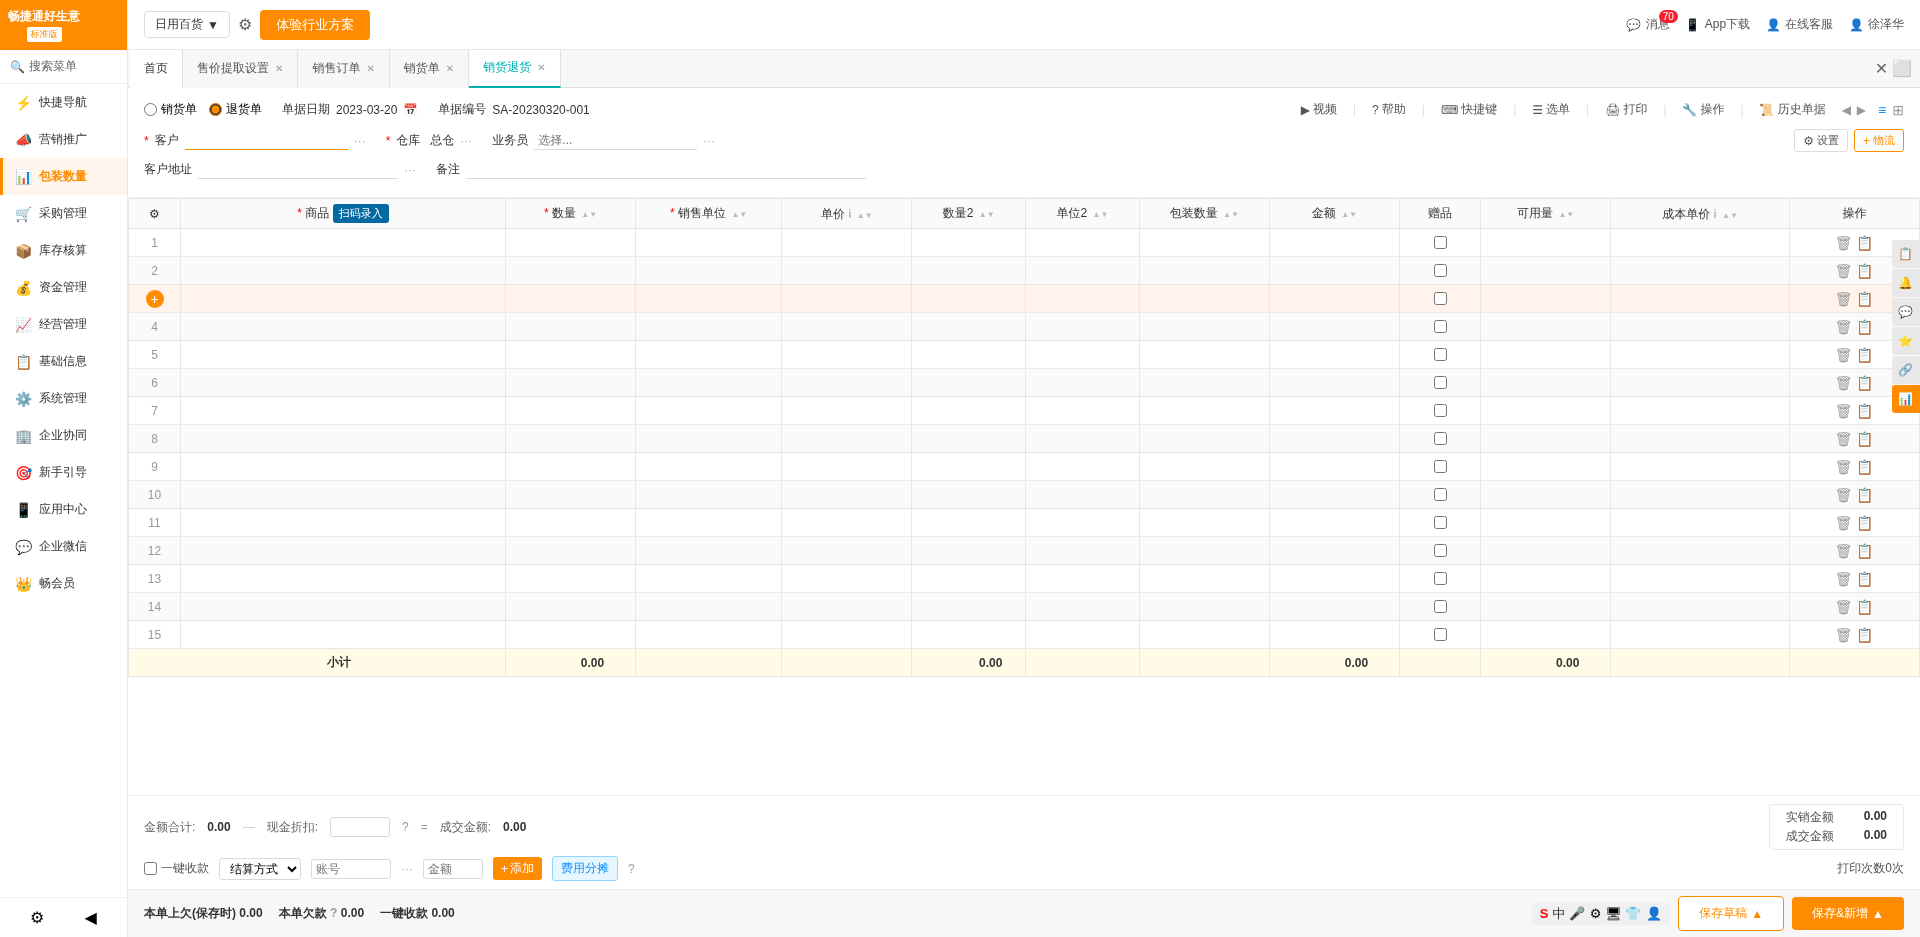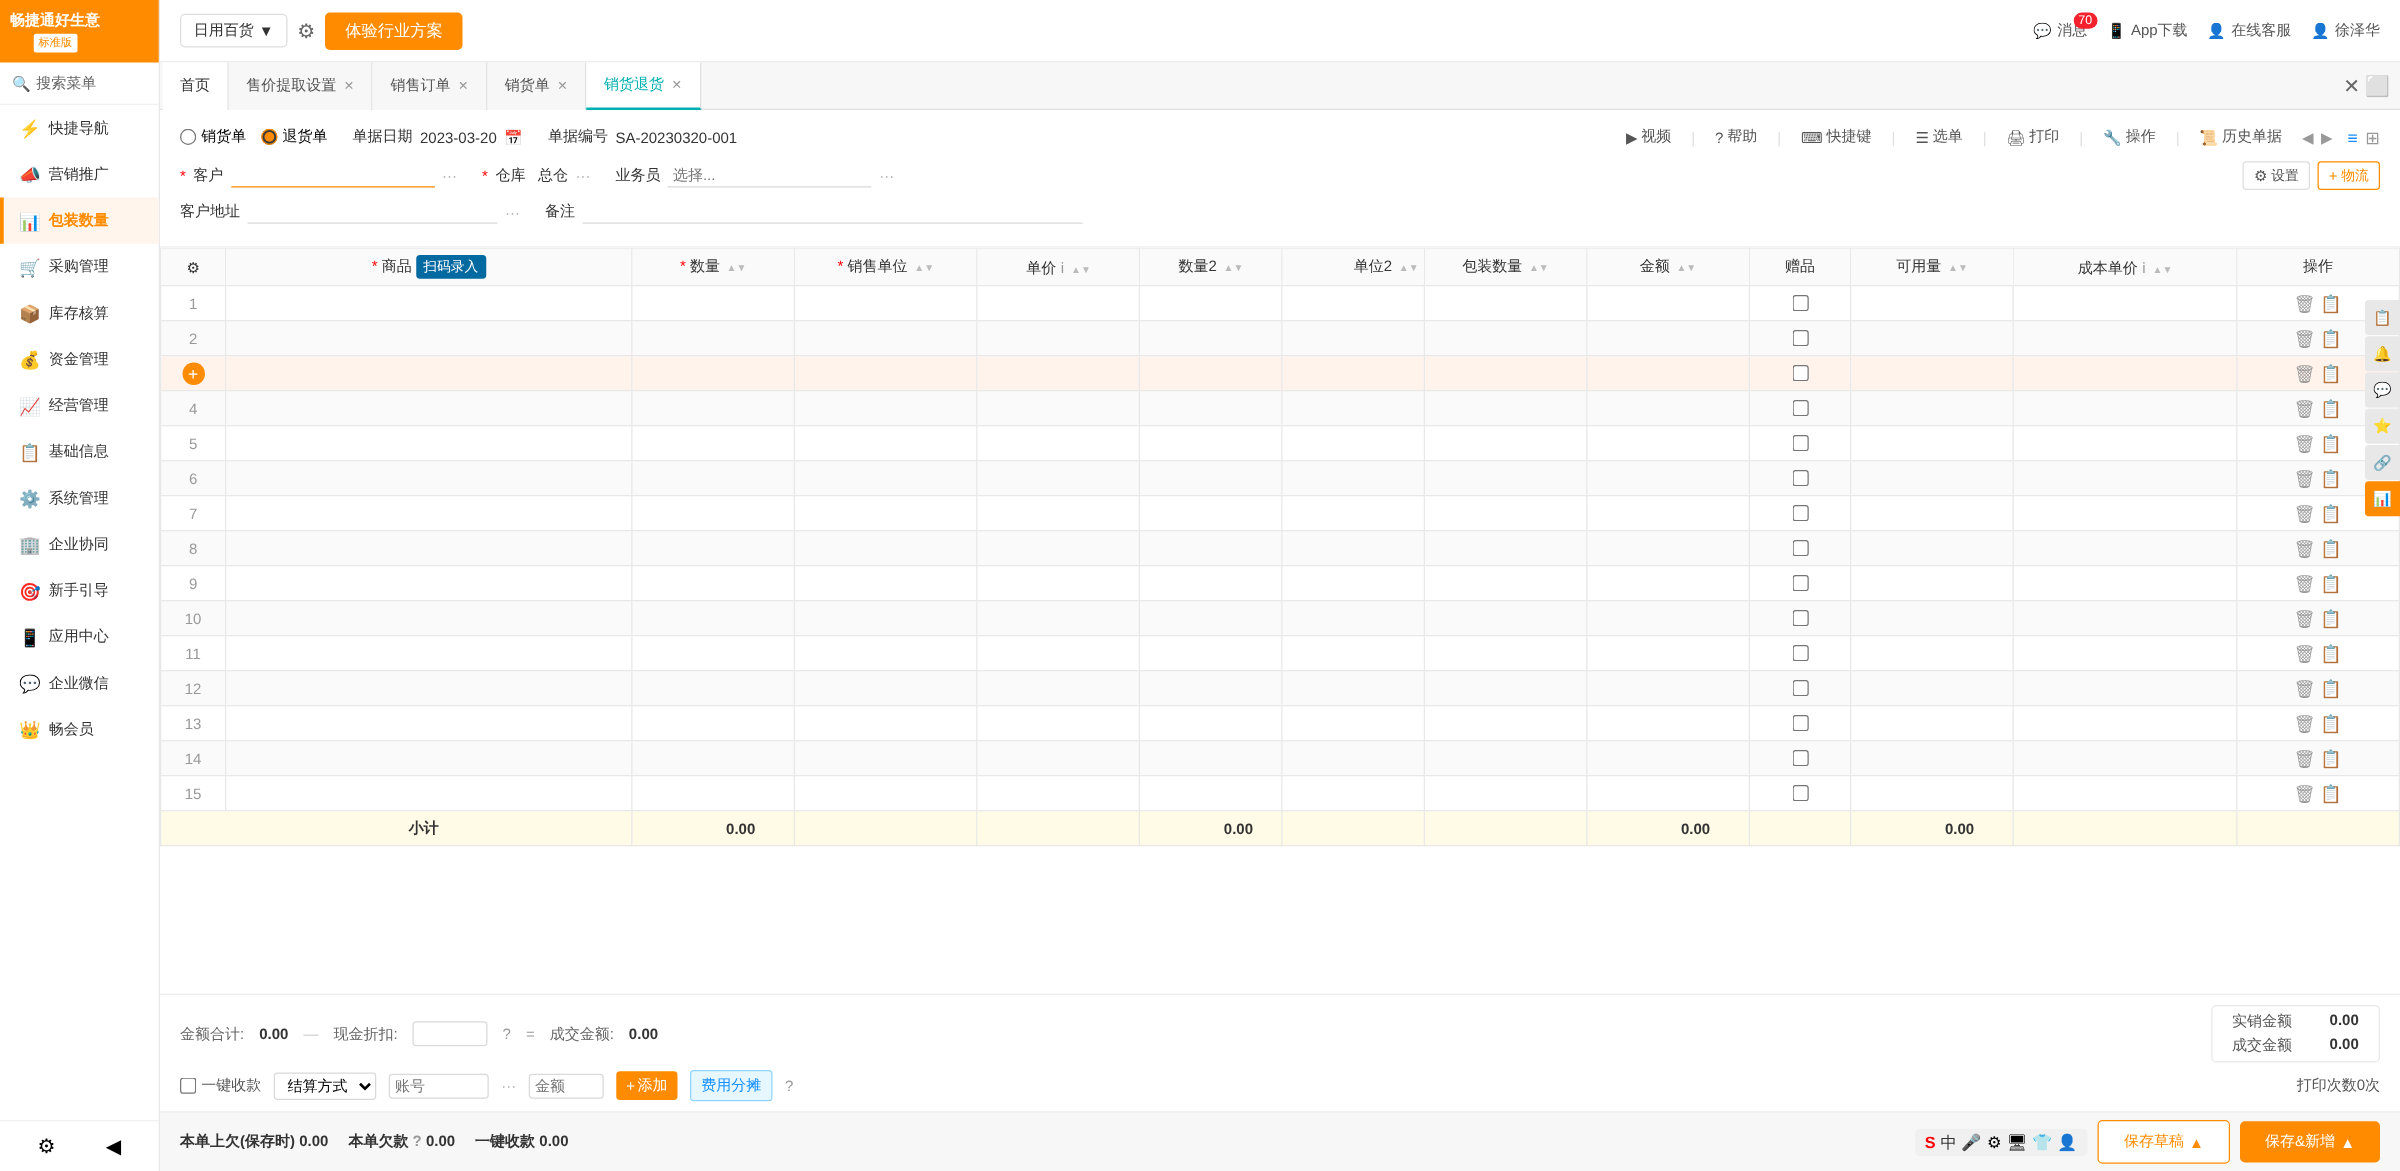--- a/index.html
+++ b/index.html
@@ -371,21 +371,21 @@
               <span class="sort-arrows">▲▼</span>
             </th>
             <th style="width:80px;">
               单价 <span style="color:#999;cursor:pointer;">ℹ</span>
               <span class="sort-arrows">▲▼</span>
             </th>
             <th style="width:70px;">
               数量2
               <span class="sort-arrows">▲▼</span>
             </th>
-            <th style="width:70px;text-align:right;">
+            <th style="width:70px;">
               单位2
               <span class="sort-arrows">▲▼</span>
             </th>
             <th style="width:80px;">
               包装数量
               <span class="sort-arrows">▲▼</span>
             </th>
             <th style="width:80px;">
               金额
               <span class="sort-arrows">▲▼</span>

